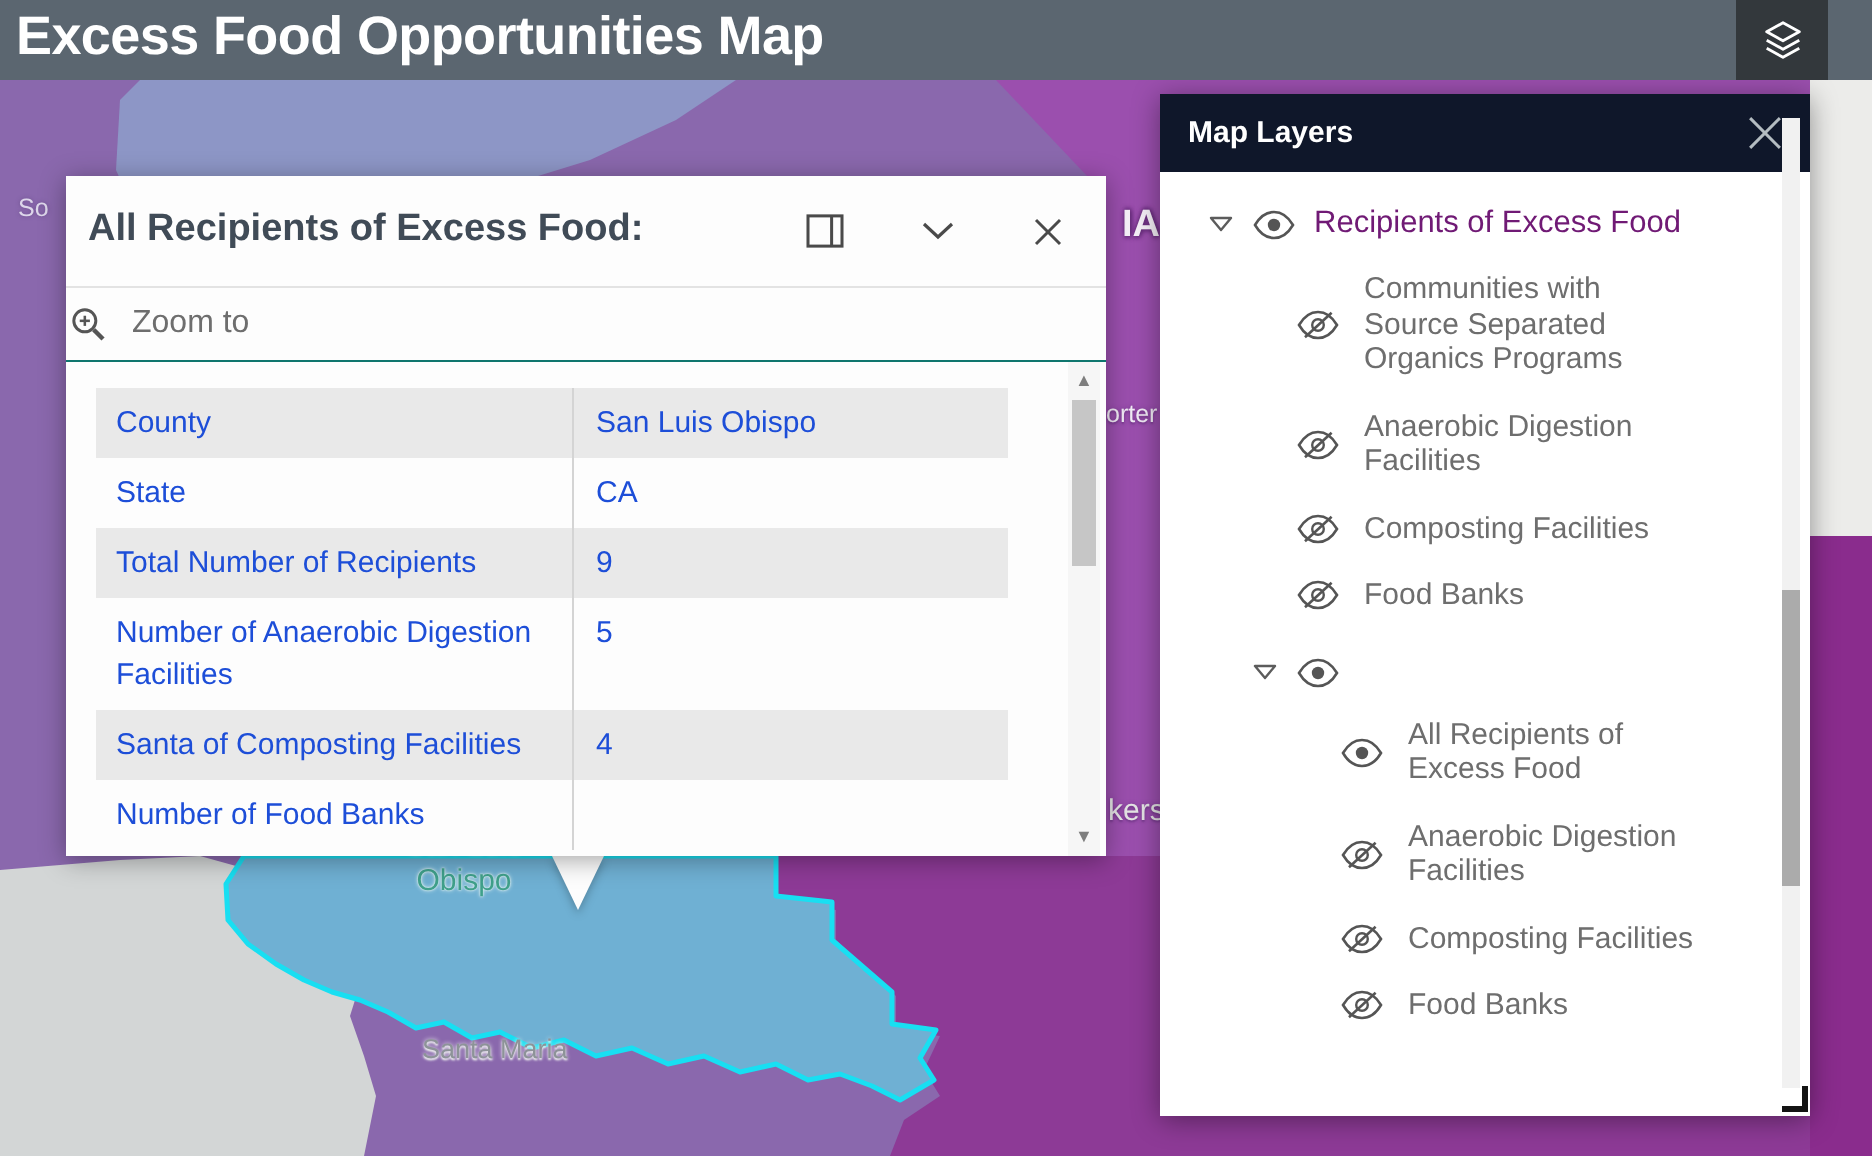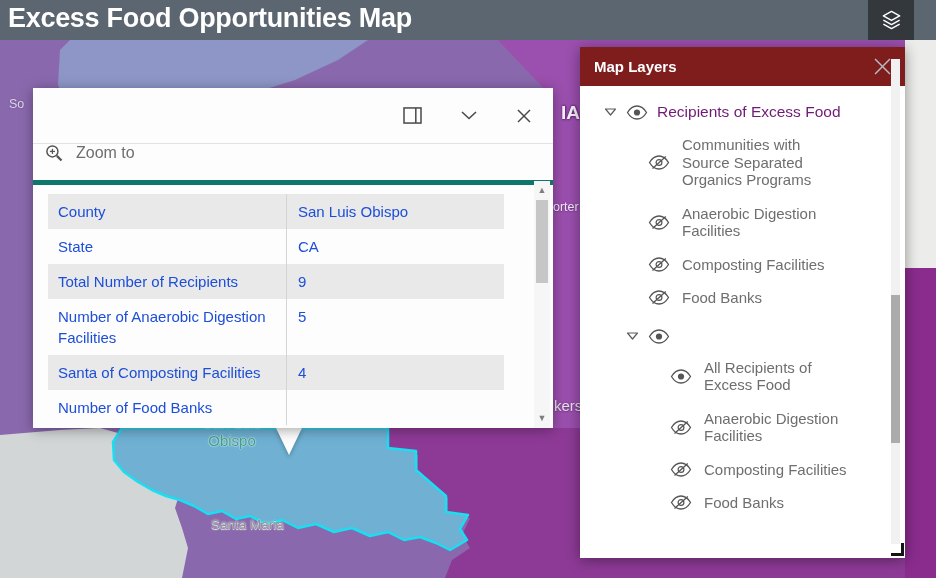--- a/index.html
+++ b/index.html
@@ -28,38 +28,38 @@
   
   .popup{position:absolute;left:33px;top:88px;width:520px;height:340px;background:#fdfdfd;
          box-shadow:0 2px 12px rgba(0,0,0,.35);z-index:5;}
   .popup-tail{position:absolute;left:276px;top:428px;width:0;height:0;z-index:5;
               border-left:13px solid transparent;border-right:13px solid transparent;border-top:27px solid #fdfdfd;
               filter:drop-shadow(0 2px 2px rgba(0,0,0,.25));}
   .popup-header{position:relative;height:55px;border-bottom:1px solid #e3e3e3;}
   .popup-title{position:absolute;left:11px;top:16px;font-size:19px;font-weight:700;color:#404b57;}
   .pop-ic{position:absolute;top:20px;background:none;border:none;padding:0;cursor:pointer;line-height:0;}
   .ic-dock{right:131px;top:19px;} .ic-chev{right:76px;top:23px;} .ic-close{right:22px;top:21px;}
-  .zoom-row{height:36px;border-bottom:5px solid #0f766e;display:flex;align-items:flex-start;
-            padding-left:12px;gap:13px;cursor:pointer;}
+  .zoom-row{height:36px;border-bottom:1px solid #0f766e;display:flex;align-items:center;
+            padding-left:2px;gap:13px;cursor:pointer;}
   .zoom-row span{font-size:16px;color:#6e6e6e;}
   .popup-content{position:absolute;left:0;top:93px;right:0;bottom:0;overflow:hidden;}
   .attr-table{margin:13px 0 0 15px;width:456px;}
   .trow{display:flex;font-size:15px;color:#1d4ed8;line-height:1.4;}
   .trow.alt{background:#e9e9e9;}
   .tlabel{width:218px;padding:7px 10px;}
   .tvalue{flex:1;padding:7px 0 7px 11px;border-left:1px solid #d4d4d4;}
   .pop-scroll{position:absolute;top:0;right:3px;bottom:0;width:16px;background:#f6f6f6;}
   .pop-scroll .arr{position:absolute;left:0;width:16px;text-align:center;font-size:9px;color:#7e7e7e;cursor:pointer;}
   .arr-up{top:4px;} .arr-dn{bottom:5px;}
   .pop-thumb{position:absolute;left:2px;top:19px;width:12px;height:83px;background:#c6c6c6;cursor:pointer;}
 
   
   .panel{position:absolute;left:580px;top:47px;width:325px;height:511px;background:#fff;
          box-shadow:0 2px 14px rgba(0,0,0,.4);border-radius:0 0 3px 3px;z-index:6;}
-  .panel-header{height:39px;background:#7f1d1d;display:flex;align-items:center;padding:0 14px;}
+  .panel-header{height:39px;background:#0f172a;display:flex;align-items:center;padding:0 14px;}
   .panel-title{flex:1;font-size:15px;font-weight:700;color:#fff;}
   .panel-close{background:none;border:none;padding:0;cursor:pointer;line-height:0;}
   .panel-body{position:absolute;left:0;top:39px;right:0;bottom:0;overflow:hidden;background:#fff;}
   .grp{display:flex;align-items:center;gap:9px;cursor:pointer;}
   .grp .glabel{font-size:15.5px;color:#701a75;}
   .grp1{margin:17px 0 0 24px;} .grp2{margin:22px 0 0 46px;}
   .kids{display:flex;flex-direction:column;gap:16px;}
   .kids1{margin:15px 0 0 68px;width:187px;} .kids2{margin:15px 0 0 90px;width:190px;}
   .kid{display:flex;align-items:center;gap:12px;cursor:pointer;}
   .kid .klabel{font-size:15px;line-height:17.5px;color:#6e6e6e;}
@@ -105,20 +105,21 @@
           <polyline points="3.5,11.6 12,16.3 20.5,11.6" fill="none" stroke="#fff" stroke-width="1.5" stroke-linejoin="round"></polyline>
           <polyline points="3.5,15.8 12,20.5 20.5,15.8" fill="none" stroke="#fff" stroke-width="1.5" stroke-linejoin="round"></polyline>
         </svg>
       </span>
     </button>
   </div>
 
   <div class="popup-tail"></div>
   <div class="popup">
     <div class="popup-header">
+      <div class="popup-title">All Recipients of Excess Food:</div>
       <button class="pop-ic ic-dock" title="Dock">
         <span>
           <svg width="19" height="17" viewBox="0 0 20 18">
             <rect x="1" y="1" width="18" height="16" fill="none" stroke="#4a4a4a" stroke-width="1.6"></rect>
             <line x1="13.5" y1="1" x2="13.5" y2="17" stroke="#4a4a4a" stroke-width="1.6"></line>
           </svg>
         </span>
       </button>
       <button class="pop-ic ic-chev" title="Collapse">
         <span>

